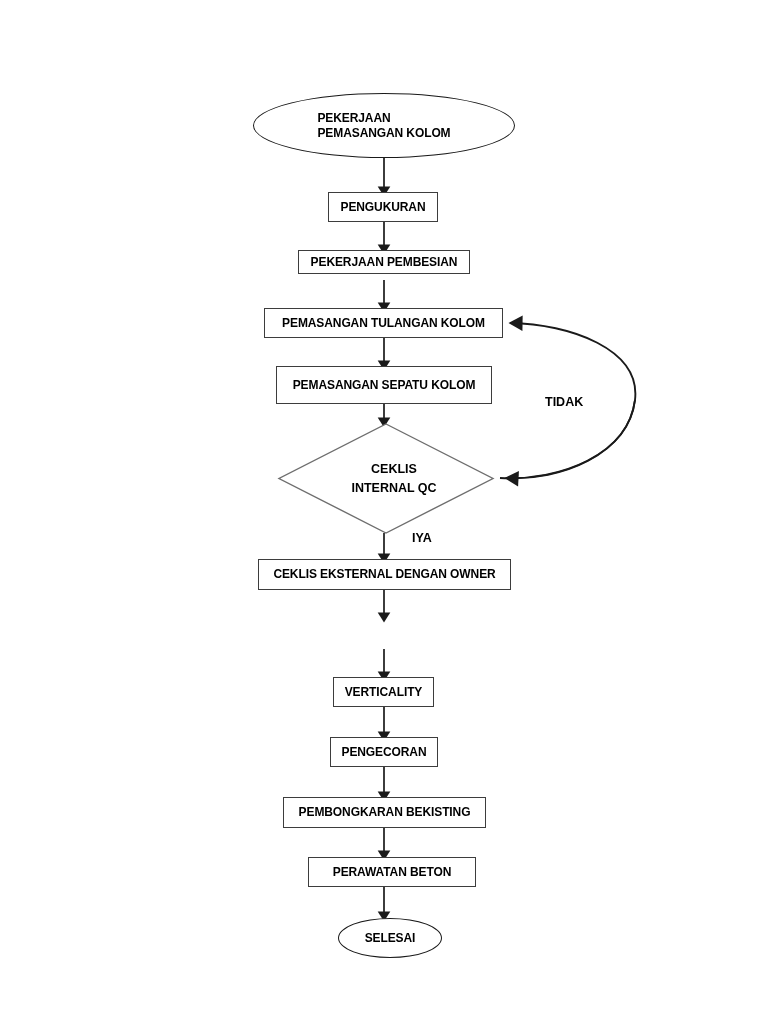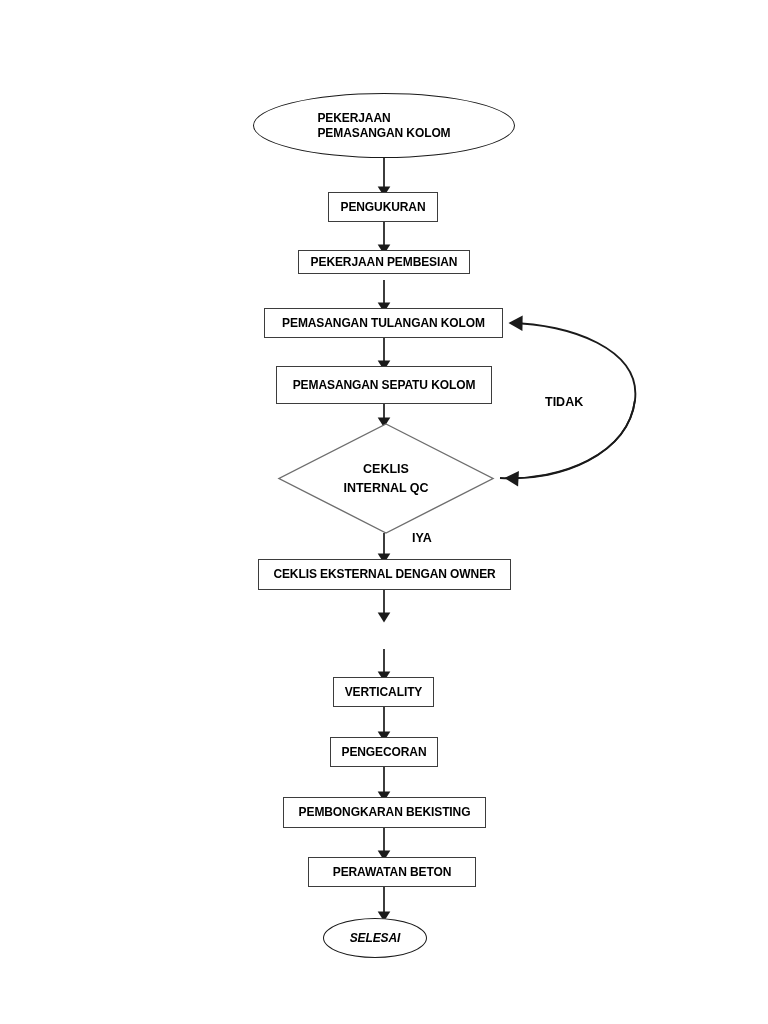--- a/index.html
+++ b/index.html
@@ -131,21 +131,21 @@
     <span>PEMASANGAN TULANGAN KOLOM</span>
   </div>
 
   <div class="node process" style="left:276px; top:366px; width:216px; height:38px;">
     <span>PEMASANGAN SEPATU KOLOM</span>
   </div>
 
   <svg style="position:absolute; left:277px; top:422px; width:218px; height:113px;" viewBox="0 0 218 113">
     <polygon points="109,2 216,56.5 109,111 2,56.5" fill="#ffffff" stroke="#6e6e6e" stroke-width="1.4"></polygon>
   </svg>
-  <div class="decision-label" style="left:277px; top:422px; width:218px; height:113px;">
+  <div class="decision-label" style="left:285px; top:422px; width:218px; height:113px;">
     <span class="node-line">CEKLIS</span>
     <span class="node-line">INTERNAL QC</span>
   </div>
 
   <div class="edge-label" style="left:545px; top:395px;">
     <span>TIDAK</span>
   </div>
 
   <div class="edge-label" style="left:412px; top:531px;">
     <span>IYA</span>
@@ -165,17 +165,17 @@
   </div>
 
   <div class="node process" style="left:283px; top:797px; width:203px; height:31px;">
     <span>PEMBONGKARAN BEKISTING</span>
   </div>
 
   <div class="node process" style="left:308px; top:857px; width:168px; height:30px;">
     <span>PERAWATAN BETON</span>
   </div>
 
-  <div class="node terminator" style="left:323px; top:918px; width:104px; height:40px;font-style:italic;">
+  <div class="node terminator" style="left:338px; top:918px; width:104px; height:40px;">
     <span>SELESAI</span>
   </div>
 
 </div>
 
 </body></html>

